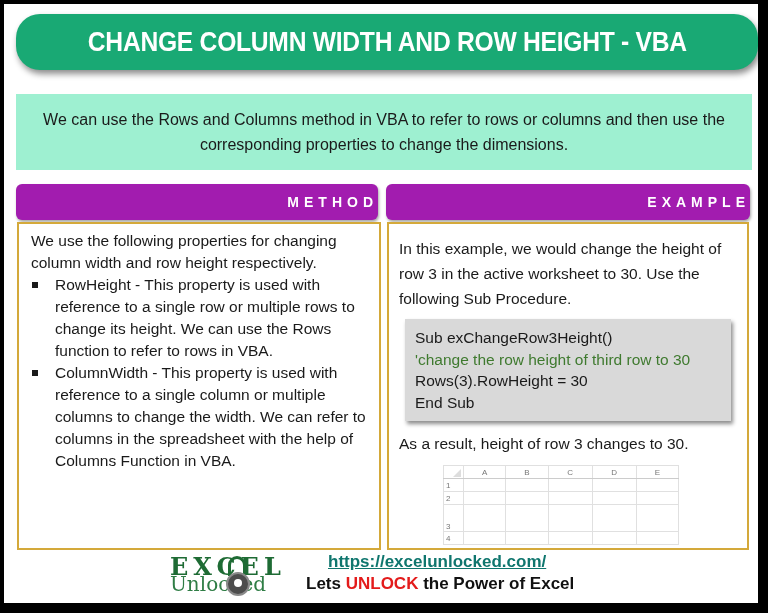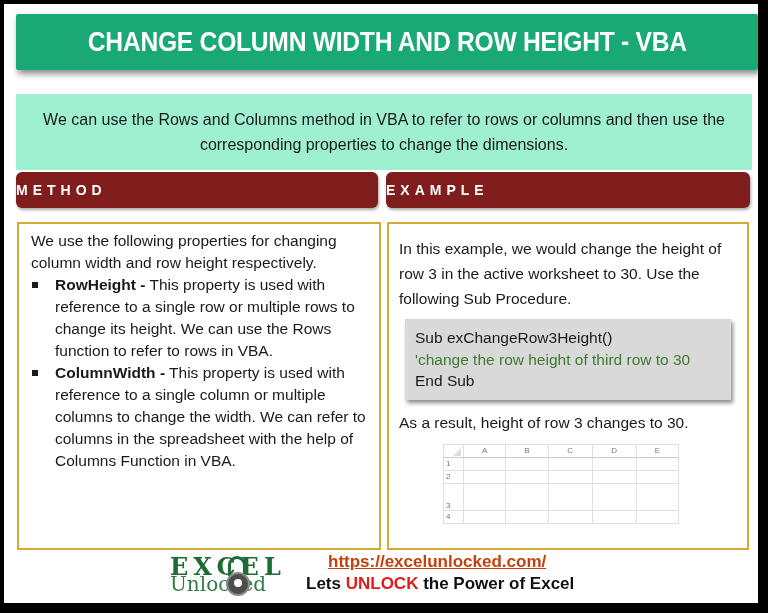--- a/index.html
+++ b/index.html
@@ -4,60 +4,60 @@
 <style>
   * { box-sizing: border-box; margin: 0; padding: 0; }
   html, body { width: 768px; height: 613px; background: #000; overflow: hidden; }
   body { position: relative; font-family: "Liberation Sans", sans-serif; }
   .canvas {
     position: absolute; left: 4px; top: 4px; width: 754px; height: 599px;
     background: #ffffff;
   }
   .title-bar {
     position: absolute; left: 12px; top: 10px; width: 742px; height: 56px;
-    background: #19a974; border-radius: 2px;
+    background: #19a974; border-radius: 24px;
     box-shadow: 2px 4px 6px rgba(0,0,0,0.45);
     display: flex; align-items: center; justify-content: center;
   }
   .title-bar span {
     color: #fff; font-size: 28px; font-weight: bold; letter-spacing: -0.3px;
     font-family: "Liberation Sans", sans-serif;
     transform: scaleX(0.88); white-space: nowrap;
   }
   .intro {
     position: absolute; left: 12px; top: 90px; width: 736px; height: 76px;
     background: #9ef0d1;
     display: flex; align-items: center; justify-content: flex-start; text-align: center;
     padding: 16px 16px;
   }
   .intro p { font-size: 16px; line-height: 25px; color: #1a1a1a; }
   .section-header {
-    position: absolute; top: 168px; height: 36px;
-    background: #7f1d1d; border-radius: 6px;
+    position: absolute; top: 180px; height: 36px;
+    background: #a21caf; border-radius: 6px;
     box-shadow: 1px 2px 3px rgba(0,0,0,0.35);
-    display: flex; align-items: center; justify-content: flex-start;
+    display: flex; align-items: center; justify-content: flex-end;
   }
   .section-header span {
     color: #fff; font-size: 14px; font-weight: bold; letter-spacing: 5px;
   }
   .hdr-method { left: 12px; width: 362px; }
   .hdr-example { left: 382px; width: 364px; }
   .panel {
     position: absolute; top: 218px; height: 328px;
     border: 2px solid #d4a93a; background: #fff;
   }
   .panel-method { left: 13px; width: 364px; padding: 6px 10px 0 12px; }
   .panel-example { left: 383px; width: 362px; padding: 12px 10px 0 10px; }
   .txt { font-size: 15.5px; line-height: 22px; color: #1a1a1a; }
   ul.bullets { list-style: none; margin: 0; padding: 0; }
   ul.bullets li { position: relative; padding-left: 24px; }
   ul.bullets li .bullet-mark {
     position: absolute; left: 1px; top: 8px; width: 6px; height: 6px; background: #1a1a1a;
   }
-  ul.bullets li b { font-weight: bold; }
+  ul.bullets li b { font-weight: normal; }
   .example-intro { line-height: 25px; }
   .code-box {
     margin: 8px 6px 0 6px; background: #d9d9d9; padding: 8px 10px;
     box-shadow: 2px 3px 4px rgba(0,0,0,0.45);
     font-size: 15.5px; line-height: 21.5px; color: #1a1a1a;
   }
   .code-box .comment { color: #3f7a2f; }
   .result-text { margin-top: 12px; }
   .sheet {
     margin: 10px 0 0 44px; width: 236px; border: 1.5px solid #555;
@@ -90,21 +90,21 @@
   }
   .lock-hole {
     position: absolute; left: 72px; top: 27px; width: 8px; height: 8px; border-radius: 50%; background: #fff;
   }
   .lock-shackle {
     position: absolute; left: 66px; top: 4px; width: 18px; height: 20px;
     border: 3px solid #1e6b34; border-bottom: none; border-radius: 10px 10px 0 0;
   }
   .url {
     position: absolute; left: 324px; top: 2px; font-size: 17px; font-weight: bold;
-    color: #c2410c; text-decoration: underline;
+    color: #0f766e; text-decoration: underline;
   }
   .tagline {
     position: absolute; left: 302px; top: 24px; font-size: 17px; font-weight: bold; color: #111;
   }
   .tagline .unlock { color: #e31b1b; }
 </style>
 </head>
 <body>
 
 <div class="canvas">
@@ -136,20 +136,21 @@
         <b>ColumnWidth -</b><span> This property is used with reference to a single column or multiple columns to change the width. We can refer to columns in the spreadsheet with the help of Columns Function in VBA.</span>
       </li>
     </ul>
   </div>
 
   <div class="panel panel-example">
     <p class="txt example-intro">In this example, we would change the height of row 3 in the active worksheet to 30. Use the following Sub Procedure.</p>
     <div class="code-box">
       <div>Sub exChangeRow3Height()</div>
       <div class="comment">'change the row height of third row to 30</div>
+      <div>Rows(3).RowHeight = 30</div>
       <div>End Sub</div>
     </div>
     <p class="txt result-text">As a result, height of row 3 changes to 30.</p>
     <table class="sheet">
       <tbody>
           <tr>
         <td class="rh ch corner"></td>
         <td class="ch">A</td>
         <td class="ch">B</td>
         <td class="ch">C</td>

